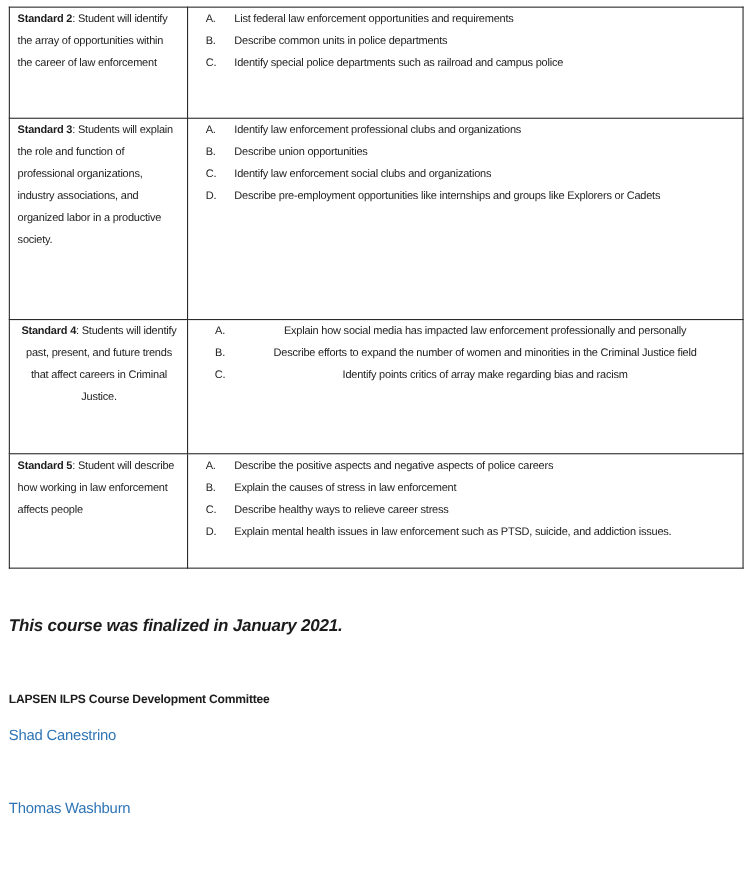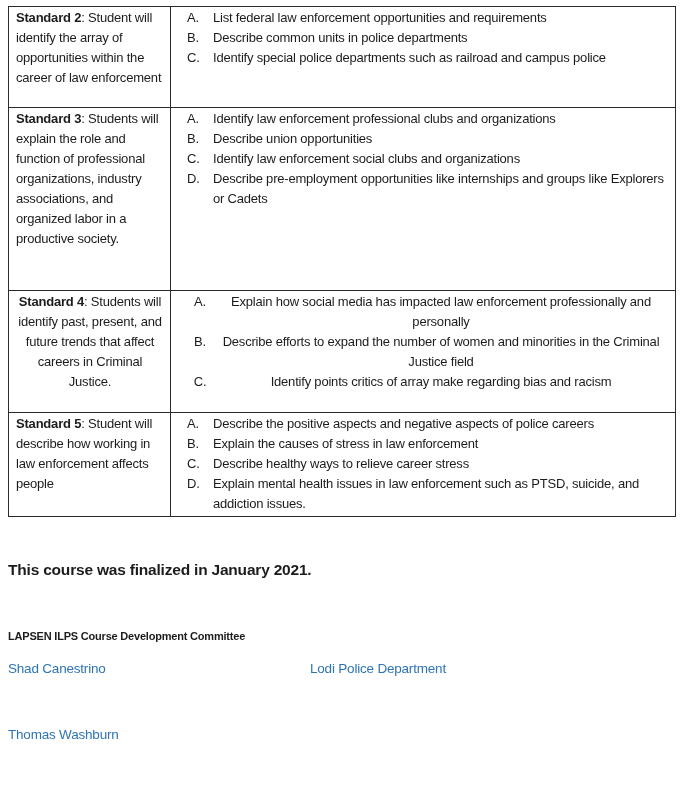--- a/index.html
+++ b/index.html
@@ -24,21 +24,21 @@
   }
   
   table.standards {
     border-collapse: collapse;
     width: 668px;
     table-layout: fixed;
   }
   table.standards td {
     border: 1px solid #2b2b2b;
     vertical-align: top;
-    font-size: 13px;
+    font-size: 10px;
     line-height: 20px;
     letter-spacing: -0.2px;
   }
   td.std-cell {
     width: 148px;
     padding: 1px 6px 0 7px;
   }
   td.std-cell .std-bold { font-weight: bold; }
   td.items-cell {
     padding: 1px 4px 0 16px;
@@ -58,38 +58,40 @@
   .obj-text {
     flex: 1 1 auto;
     padding-right: 2px;
   }
   
   .finalized-note {
     margin-top: 44px;
     font-size: 15.5px;
     font-weight: bold;
     letter-spacing: -0.2px;
+    font-style: italic;
   }
   .committee-heading {
     margin-top: 51px;
     font-size: 11px;
     font-weight: bold;
     letter-spacing: -0.2px;
   }
   .committee-list {
     margin-top: 17px;
   }
   .member-row {
     display: flex;
     height: 20px;
     line-height: 20px;
     margin-bottom: 13px;
     font-size: 13.5px;
     letter-spacing: -0.2px;
     color: #2E74B5;
+    flex-direction: column;
   }
   .member-name {
     flex: 0 0 302px;
     width: 302px;
   }
   .member-org {
     flex: 1 1 auto;
   }
 </style>
 </head>

